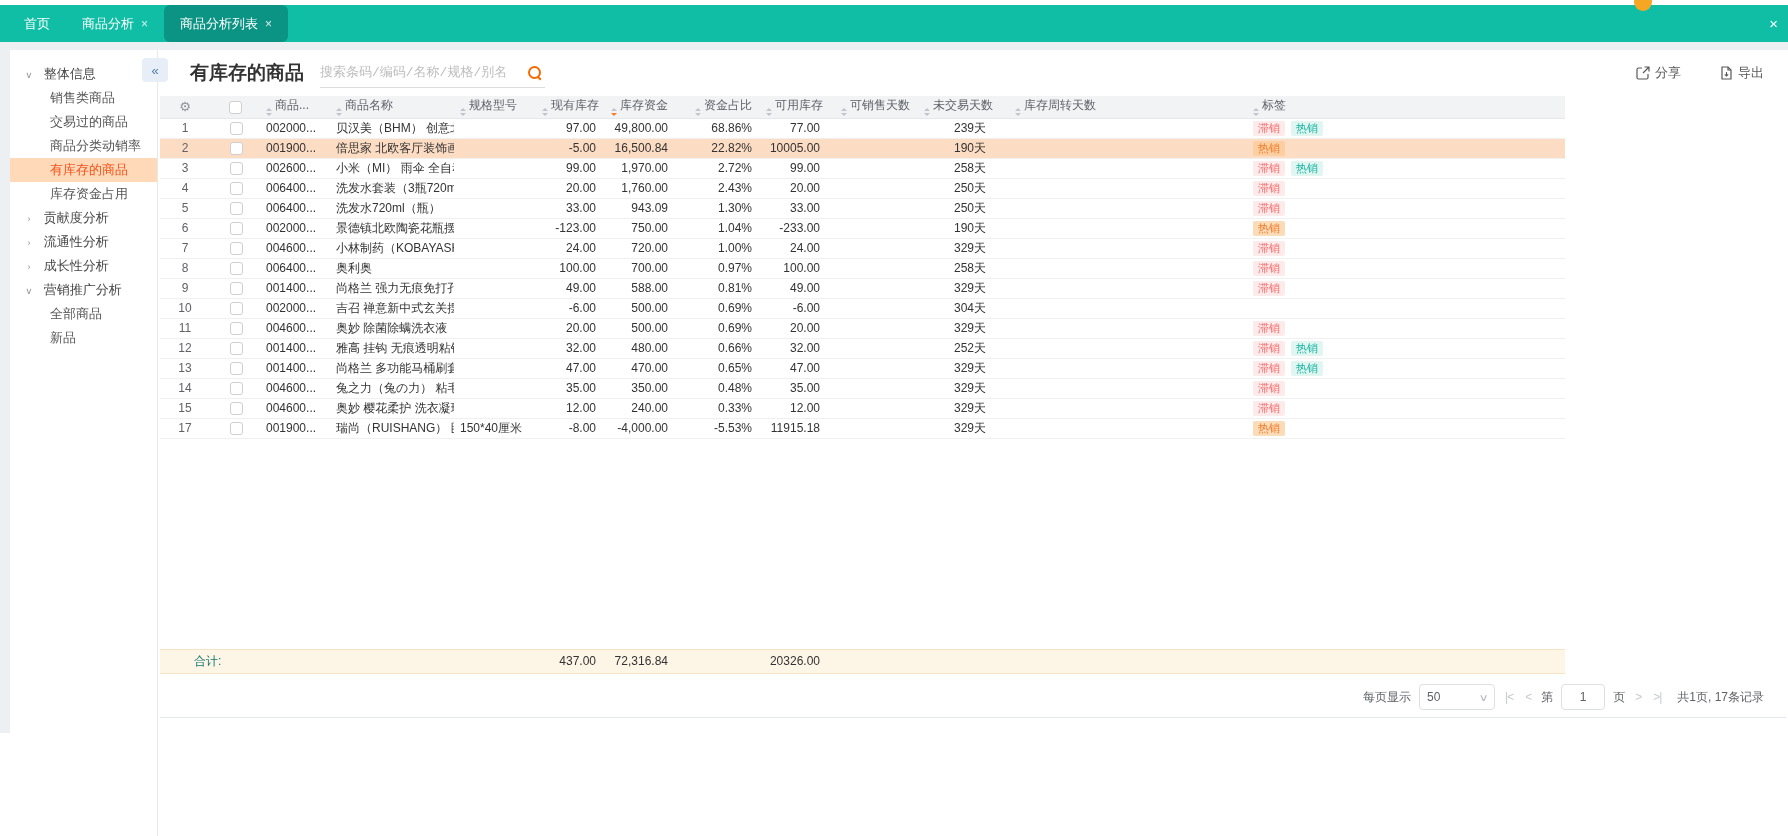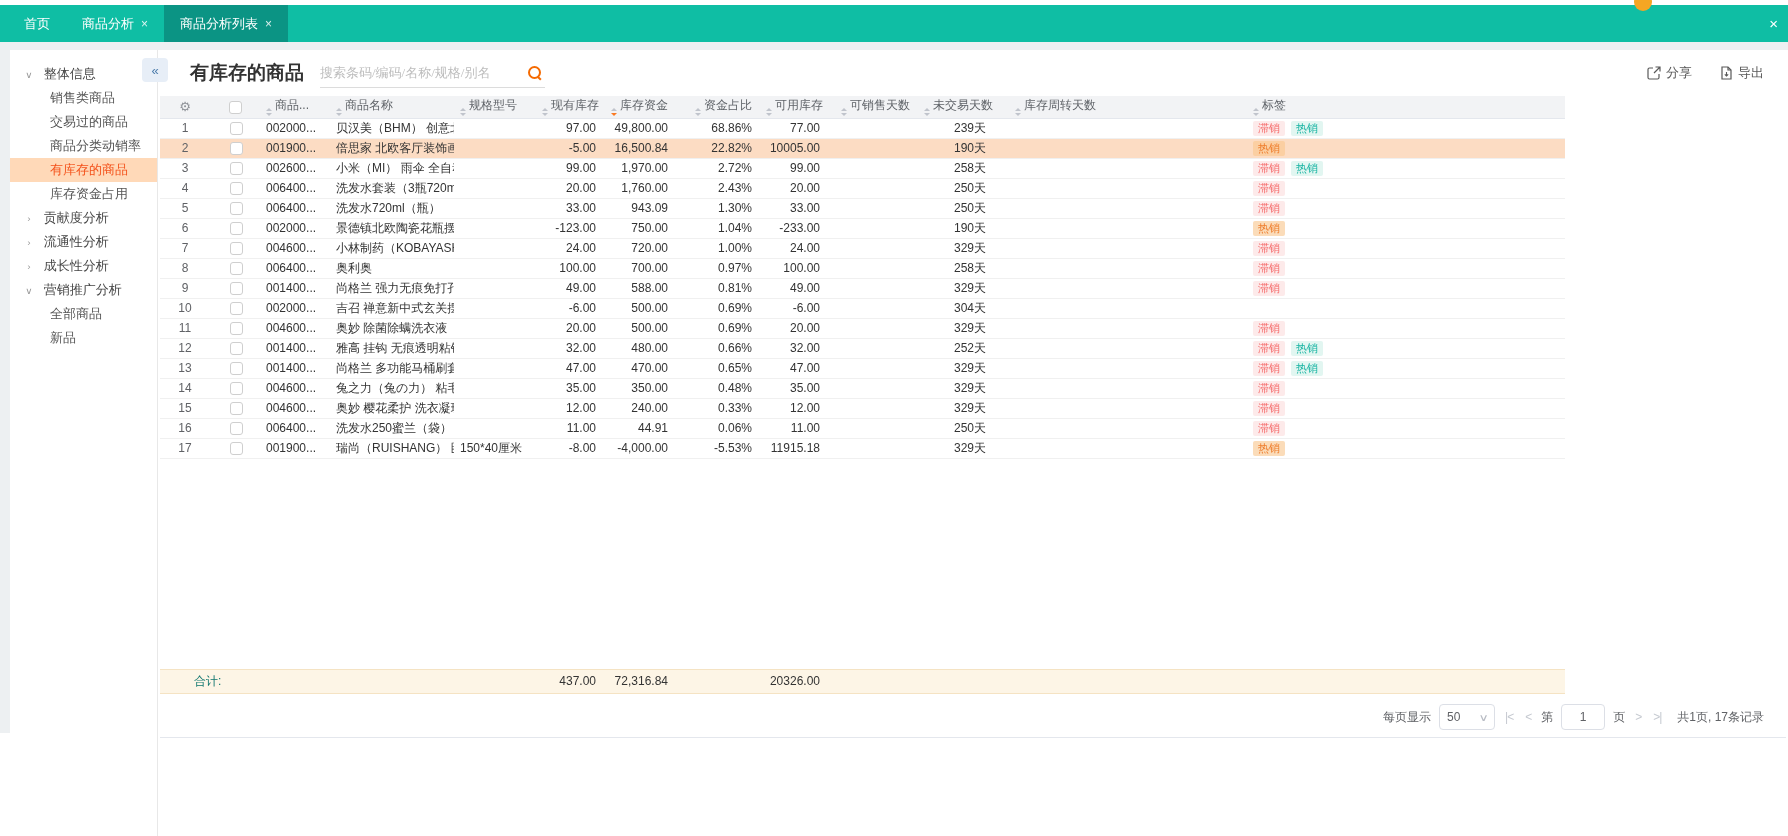--- a/index.html
+++ b/index.html
@@ -7,21 +7,21 @@
     font-family:"Liberation Sans","DejaVu Sans",sans-serif; font-size:12px; color:#333;
     overflow:hidden; }
   .screen { position:relative; width:1788px; height:836px; background:#fff; }
 
   
   .top-strip { position:absolute; left:0; top:0; width:1788px; height:5px; background:#fff; }
   .topbar { position:absolute; left:0; top:5px; width:1788px; height:37px;
     background:#0fbea4; display:flex; align-items:stretch; padding-left:8px; }
   .tab { display:flex; align-items:center; gap:7px; padding:0 16px; color:#fff;
     font-size:13px; cursor:pointer;justify-content:center; }
-  .tab.active { background:#0b9484; }
+  .tab.active { background:#0b9484;border-radius:6px; }
   .tab-close { font-size:12px; color:rgba(255,255,255,.85); line-height:1; }
   .topbar-close { position:absolute; right:10px; top:10px; color:#fff; font-size:15px; }
   .avatar-dot { position:absolute; left:1634px; top:-7px; width:18px; height:18px;
     border-radius:50%; background:#f5a623; }
   .gray-gap { position:absolute; left:0; top:42px; width:1788px; height:8px; background:#edf0f2; }
 
   
   .workspace { position:absolute; left:0; top:50px; width:1788px; height:786px; background:#fff; }
   .left-strip { position:absolute; left:0; top:0; width:10px; height:683px; background:#edf0f2; }
 
@@ -39,29 +39,29 @@
   .tree-item.lv0 .t-label { margin-left:4px; }
   .tree-item.active { background:#ffd9b8; color:#f4531c; }
 
   
   .main { position:absolute; left:158px; top:0; width:1630px; height:786px; background:#fff; padding-left:2px; }
   .main-header { position:relative; height:46px; display:flex; align-items:center; }
   .page-title { font-size:19px; font-weight:bold; color:#333; margin-left:30px; }
   .search { display:flex; align-items:center; margin-left:16px; border-bottom:1px solid #dcdcdc;
     width:225px; height:30px; }
   .search input { border:none; outline:none; flex:1; font-size:13px; color:#0c4a6e;
-    font-family:Liberation Serif, serif; background:transparent; }
+    font-family:Liberation Mono, monospace; background:transparent; }
   .search input::placeholder { color:#bdbdbd; }
   .search-icon { position:relative; width:13px; height:13px; margin-right:4px; }
   .search-icon::before { content:""; position:absolute; left:0; top:0; width:9px; height:9px;
     border:2px solid #f56a00; border-radius:50%; }
   .search-icon::after { content:""; position:absolute; left:10px; top:10px; width:4px; height:2px;
     background:#f56a00; transform:rotate(45deg); transform-origin:left center; }
   .header-actions { position:absolute; right:24px; top:0; height:46px; display:flex;
-    align-items:center; gap:28px; }
+    align-items:center; gap:39px; }
   .action-link { display:flex; align-items:center; gap:5px; color:#595959; font-size:13px;
     cursor:pointer; text-decoration:none; }
   .action-link svg { display:block; }
 
   
   table.grid { border-collapse:collapse; table-layout:fixed; width:1405px; }
   col.c-idx{width:52px} col.c-cb{width:48px} col.c-code{width:70px} col.c-name{width:124px}
   col.c-spec{width:82px} col.c-stock{width:68px} col.c-fund{width:72px} col.c-ratio{width:84px}
   col.c-avail{width:68px} col.c-sale{width:90px} col.c-notr{width:76px} col.c-turn{width:110px}
   col.c-fill{width:143px} col.c-tags{width:318px}
@@ -97,21 +97,21 @@
   
   table.summary td { height:24px; background:#fdf5e6; border-top:1px solid #f5e3c3;
     border-bottom:1px solid #f5e3c3; font-size:12px; color:#333; padding:0 8px 0 6px;
     white-space:nowrap; }
   table.summary td.num { text-align:right; }
   table.summary td.sum-label { padding-left:34px; color:#0f766e; }
 
   
   .pagination { margin-top:10px; height:27px; display:flex; align-items:center;
     justify-content:flex-end; padding-right:24px; gap:8px; color:#606266; font-size:12px; }
-  .page-size-select { width:56px; height:26px; border:1px solid #dcdfe6; border-radius:4px;
+  .page-size-select { width:76px; height:26px; border:1px solid #dcdfe6; border-radius:4px;
     display:flex; align-items:center; justify-content:space-between; padding:0 7px;
     color:#606266; cursor:pointer; background:#fff; }
   .page-size-select .sel-caret { color:#b8bcc4; font-size:10px; transform:scaleX(1.4); }
   .pg-arrow { color:#c5c9d0; font-size:12px; letter-spacing:-1px; cursor:default;
     user-select:none; padding:0 2px; }
   .page-input { width:44px; height:26px; border:1px solid #dcdfe6; border-radius:4px;
     text-align:center; font-size:12px; color:#606266; outline:none; font-family:inherit; }
   .total-text { margin-left:6px; }
 
   .bottom-divider { margin-top:6px; border-top:1px solid #e4e7ed; width:1626px; }
@@ -525,36 +525,20 @@
     <td class="num">240.00</td>
     <td class="num">0.33%</td>
     <td class="num">12.00</td>
     <td class="num"></td>
     <td class="num">329天</td>
     <td class="num"></td>
     <td></td>
     <td><span class="tag tag-red">滞销</span></td>
   </tr>
             <tr>
-    <td class="c-idx-d">16</td>
-    <td class="c-cb-d"><span class="checkbox"></span></td>
-    <td>006400...</td>
-    <td>洗发水250蜜兰（袋）</td>
-    <td></td>
-    <td class="num">11.00</td>
-    <td class="num">44.91</td>
-    <td class="num">0.06%</td>
-    <td class="num">11.00</td>
-    <td class="num"></td>
-    <td class="num">250天</td>
-    <td class="num"></td>
-    <td></td>
-    <td><span class="tag tag-red">滞销</span></td>
-  </tr>
-            <tr>
     <td class="c-idx-d">17</td>
     <td class="c-cb-d"><span class="checkbox"></span></td>
     <td>001900...</td>
     <td>瑞尚（RUISHANG） 卧室装</td>
     <td>150*40厘米</td>
     <td class="num">-8.00</td>
     <td class="num">-4,000.00</td>
     <td class="num">-5.53%</td>
     <td class="num">11915.18</td>
     <td class="num"></td>

